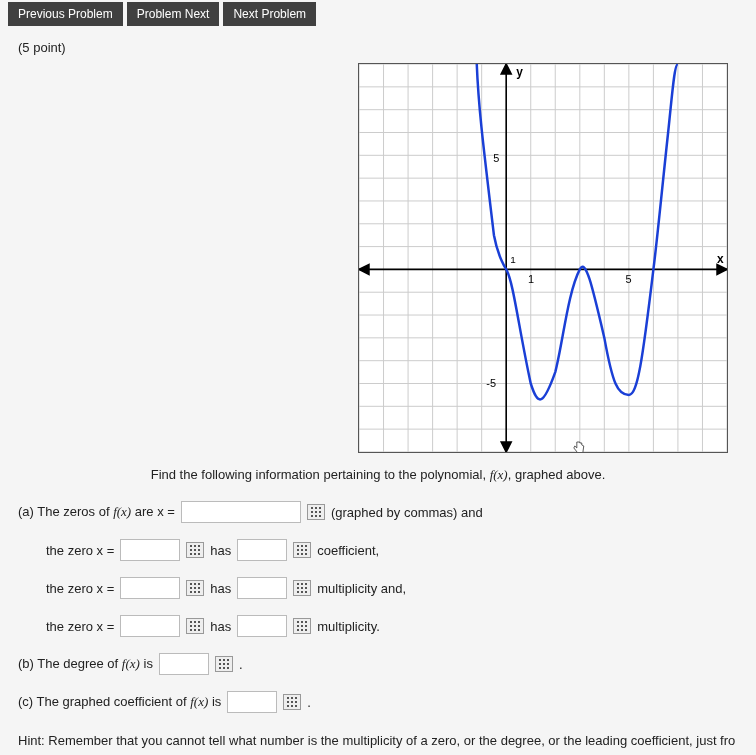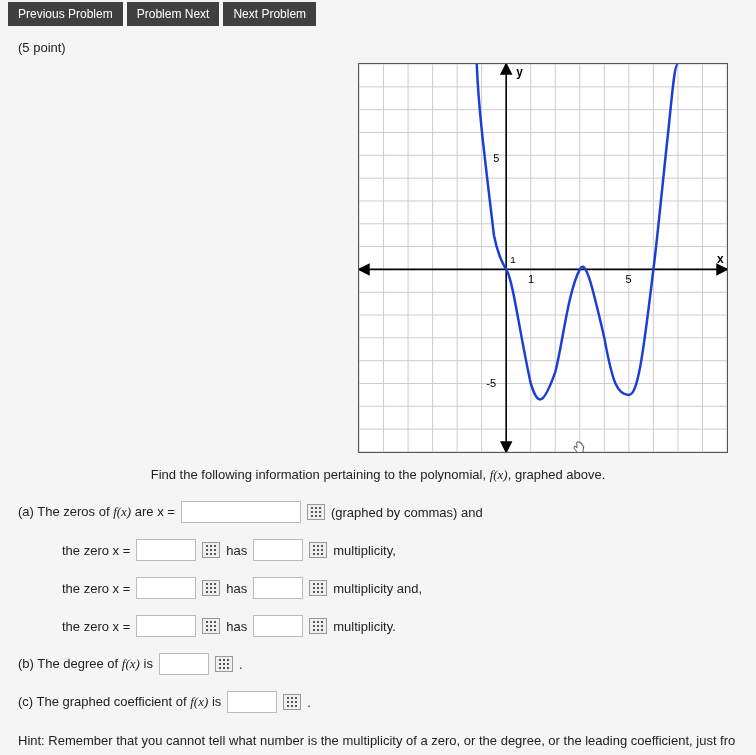--- a/index.html
+++ b/index.html
@@ -41,21 +41,21 @@
       text-align: center;
     }
     .row {
       display: flex;
       align-items: center;
       gap: 6px;
       margin-bottom: 16px;
       flex-wrap: wrap;
     }
     .indent {
-      margin-left: 44px;
+      margin-left: 28px;
     }
     .text-input {
       border: 1px solid #bbb;
       background: #fff;
       height: 22px;
       padding: 2px 4px;
       font-size: 12px;
     }
     .w-lg { width: 120px; }
     .w-md { width: 60px; }
@@ -197,21 +197,21 @@
           <rect x="4" y="0" width="2" height="2" fill="#555"></rect>
           <rect x="8" y="0" width="2" height="2" fill="#555"></rect>
           <rect x="0" y="4" width="2" height="2" fill="#555"></rect>
           <rect x="4" y="4" width="2" height="2" fill="#555"></rect>
           <rect x="8" y="4" width="2" height="2" fill="#555"></rect>
           <rect x="0" y="8" width="2" height="2" fill="#555"></rect>
           <rect x="4" y="8" width="2" height="2" fill="#555"></rect>
           <rect x="8" y="8" width="2" height="2" fill="#555"></rect>
         </svg>
       </span>
-    <span>multiplicity,</span>
+    <span>coefficient,</span>
   </div>
 
   <div class="row indent">
     <span>the zero x =</span>
     <input class="text-input w-md" style="">
     <span class="pad-icon">
         <svg viewBox="0 0 10 10">
           <rect x="0" y="0" width="2" height="2" fill="#555"></rect>
           <rect x="4" y="0" width="2" height="2" fill="#555"></rect>
           <rect x="8" y="0" width="2" height="2" fill="#555"></rect>

